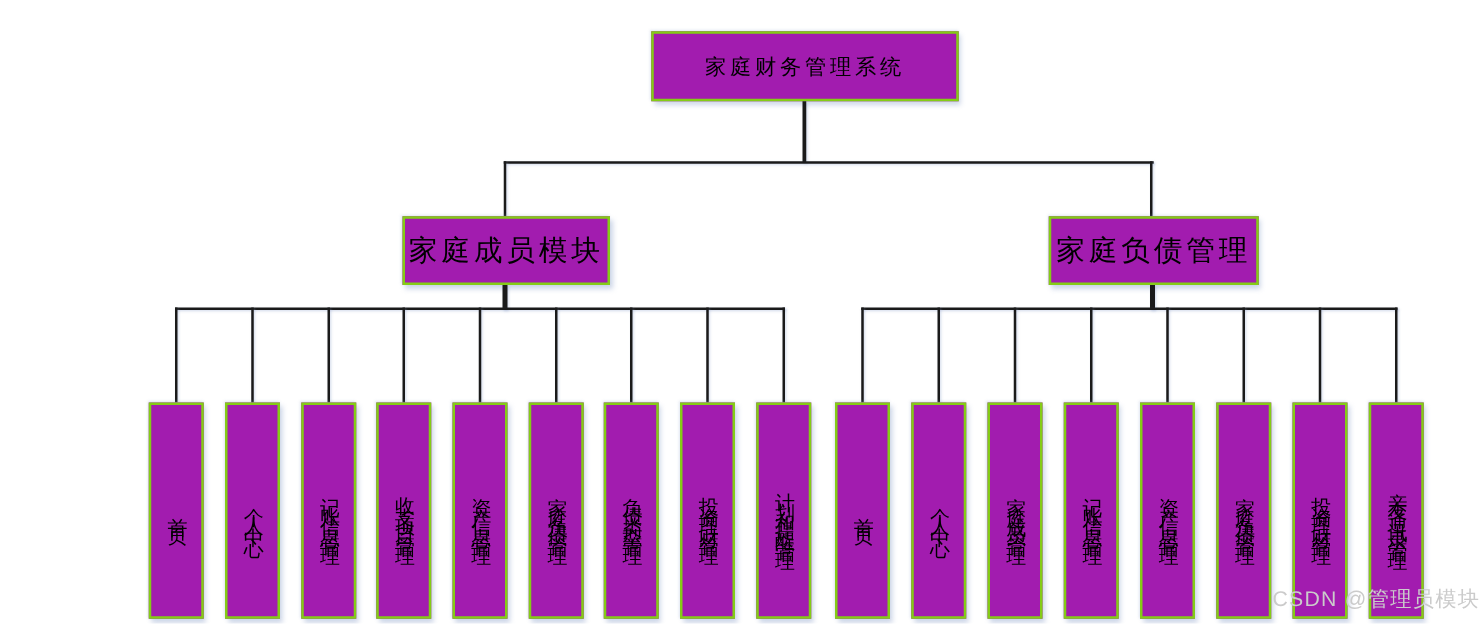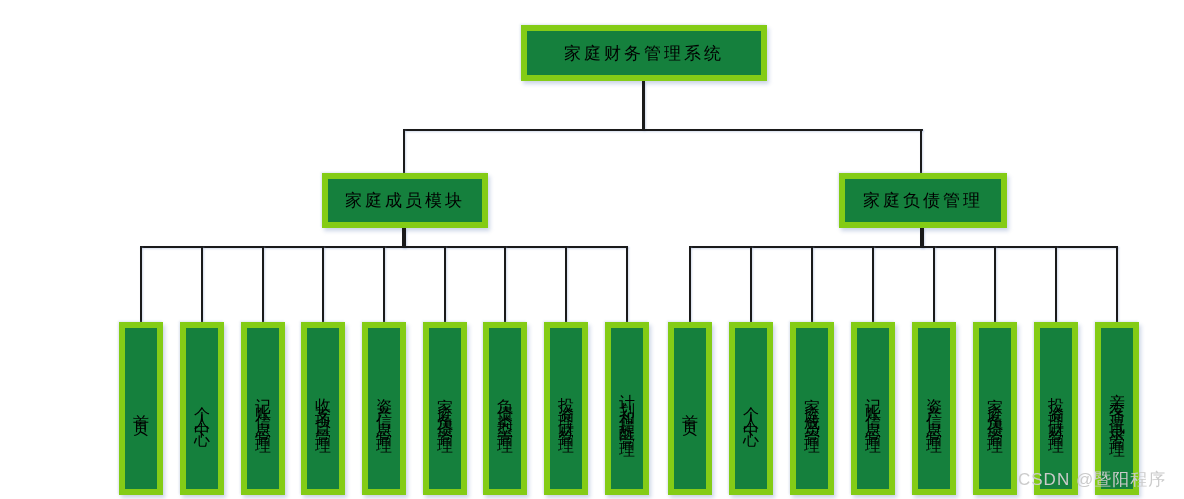--- a/index.html
+++ b/index.html
@@ -12,35 +12,35 @@
     position: relative;
     width: 1184px;
     height: 499px;
     background: #ffffff;
     overflow: hidden;
   }
   
   .node {
     position: absolute;
     box-sizing: border-box;
-    background: #15803d;
-    border: 6px solid #84cc16;
+    background: #a21caf;
+    border: 2px solid #84cc16;
     display: flex;
     align-items: center;
     justify-content: center;
     box-shadow: 2px 3px 4px rgba(145,165,205,0.45), -1px -1px 2px rgba(145,165,205,0.25);
     color: #000000;
   }
   .node-root {
     left: 521px; top: 25px; width: 246px; height: 56px;
     font-size: 17px; letter-spacing: 3px;
   }
   .node-module {
     top: 173px; height: 55px;
-    font-size: 17px; letter-spacing: 3px;
+    font-size: 23px; letter-spacing: 3px;
   }
   .node-module.mod-left  { left: 322px; width: 166px; }
   .node-module.mod-right { left: 839px; width: 168px; }
   .node-leaf {
     top: 322px; width: 44px; height: 173px;
   }
   .node-leaf .vtext {
     writing-mode: vertical-rl;
     text-orientation: upright;
     font-size: 16px;
@@ -157,15 +157,15 @@
   <div class="node node-leaf" style="left:973px;">
     <span class="vtext">家庭负债管理</span>
   </div>
   <div class="node node-leaf" style="left:1034px;">
     <span class="vtext">投资理财管理</span>
   </div>
   <div class="node node-leaf" style="left:1095px;">
     <span class="vtext">亲友通讯录管理</span>
   </div>
 
-  <div class="watermark">CSDN @暨阳程序</div>
+  <div class="watermark">CSDN @管理员模块</div>
 
 </div>
 
 </body></html>

